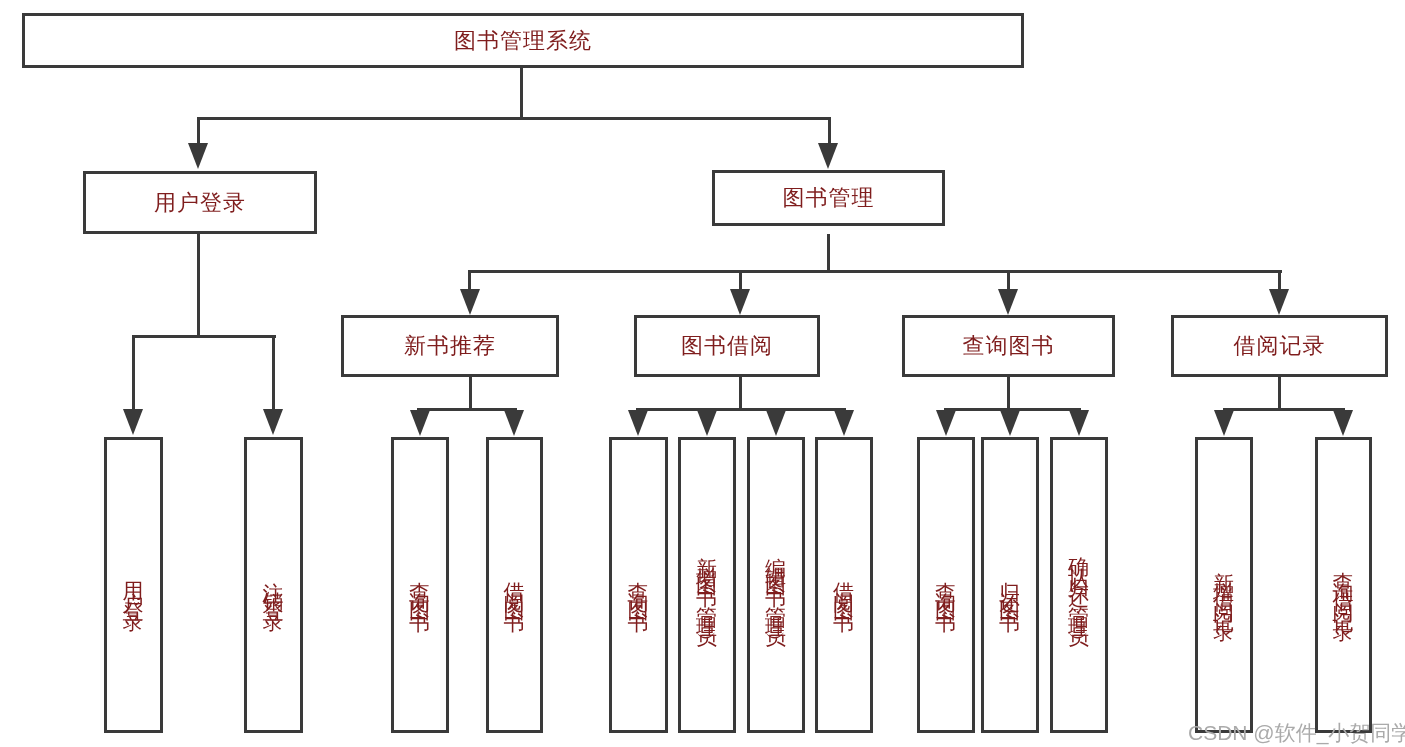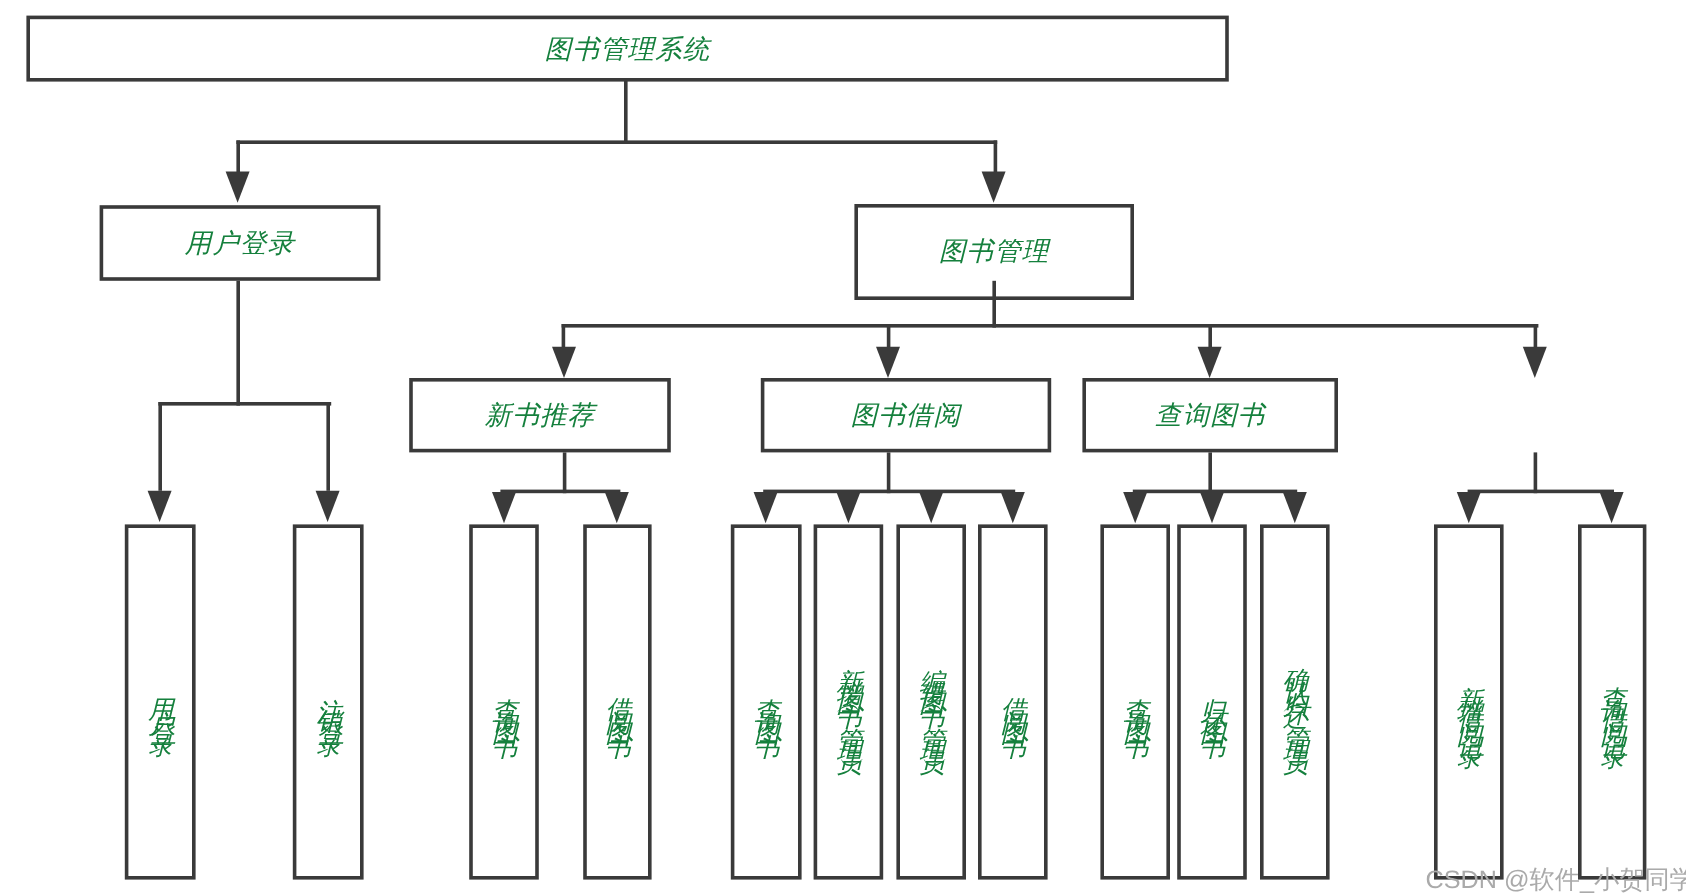--- a/index.html
+++ b/index.html
@@ -17,23 +17,22 @@
     background:#ffffff;
     border:3px solid #3a3a3a;
     display:flex;
     align-items:center;
     justify-content:center;
     text-align:center;
   }
   .node .lbl{
     font-size:22px;
     letter-spacing:1px;
-    color:#15803d;
+    color:#7f1d1d;
     white-space:nowrap;
-    font-style:italic;
   }
   .node.v .lbl{
     writing-mode:vertical-rl;
     text-orientation:mixed;
     font-size:21px;
     letter-spacing:10px;
     white-space:normal;
     line-height:1;
   }
   .seg{position:absolute;background:#3a3a3a;}
@@ -64,21 +63,21 @@
   <div class="seg" style="left:520px;top:67px;width:3px;height:53px;"></div>
   <div class="seg" style="left:197px;top:117px;width:634px;height:3px;"></div>
   <div class="seg" style="left:197px;top:117px;width:3px;height:28px;"></div>
   <div class="seg" style="left:828px;top:117px;width:3px;height:28px;"></div>
   <div class="arrow" style="left:188px;top:143px;"></div>
   <div class="arrow" style="left:818px;top:143px;"></div>
 
   <div class="node" style="left:83px;top:171px;width:234px;height:63px;">
     <span class="lbl">用户登录</span>
   </div>
-  <div class="node" style="left:712px;top:170px;width:233px;height:80px;">
+  <div class="node" style="left:712px;top:170px;width:233px;height:56px;">
     <span class="lbl">图书管理</span>
   </div>
 
   <div class="seg" style="left:197px;top:234px;width:3px;height:104px;"></div>
   <div class="seg" style="left:132px;top:335px;width:144px;height:3px;"></div>
   <div class="seg" style="left:132px;top:335px;width:3px;height:74px;"></div>
   <div class="seg" style="left:272px;top:335px;width:3px;height:74px;"></div>
   <div class="arrow" style="left:123px;top:409px;"></div>
   <div class="arrow" style="left:263px;top:409px;"></div>
 
@@ -89,25 +88,28 @@
   <div class="seg" style="left:1007px;top:270px;width:3px;height:21px;"></div>
   <div class="seg" style="left:1278px;top:270px;width:3px;height:21px;"></div>
   <div class="arrow" style="left:460px;top:289px;"></div>
   <div class="arrow" style="left:730px;top:289px;"></div>
   <div class="arrow" style="left:998px;top:289px;"></div>
   <div class="arrow" style="left:1269px;top:289px;"></div>
 
   <div class="node" style="left:341px;top:315px;width:218px;height:62px;">
     <span class="lbl">新书推荐</span>
   </div>
-  <div class="node" style="left:634px;top:315px;width:242px;height:62px;">
+  <div class="node" style="left:634px;top:315px;width:186px;height:62px;">
     <span class="lbl">图书借阅</span>
   </div>
   <div class="node" style="left:902px;top:315px;width:213px;height:62px;">
     <span class="lbl">查询图书</span>
+  </div>
+  <div class="node" style="left:1171px;top:315px;width:217px;height:62px;">
+    <span class="lbl">借阅记录</span>
   </div>
 
   <div class="seg" style="left:469px;top:377px;width:3px;height:34px;"></div>
   <div class="seg" style="left:417px;top:408px;width:100px;height:3px;"></div>
   <div class="arrow" style="left:410px;top:410px;"></div>
   <div class="arrow" style="left:504px;top:410px;"></div>
 
   <div class="seg" style="left:739px;top:377px;width:3px;height:34px;"></div>
   <div class="seg" style="left:636px;top:408px;width:210px;height:3px;"></div>
   <div class="arrow" style="left:628px;top:410px;"></div>

